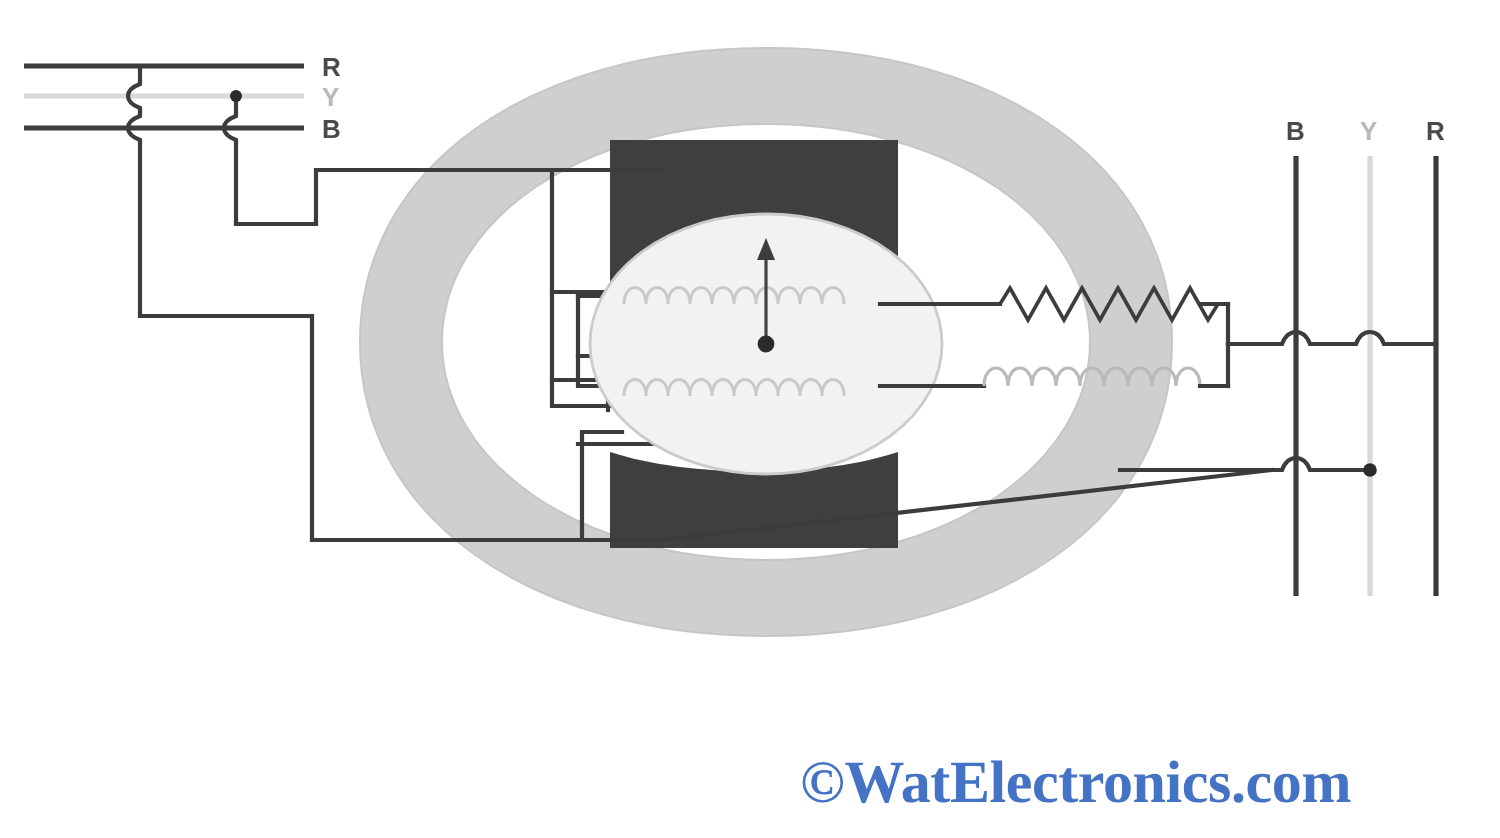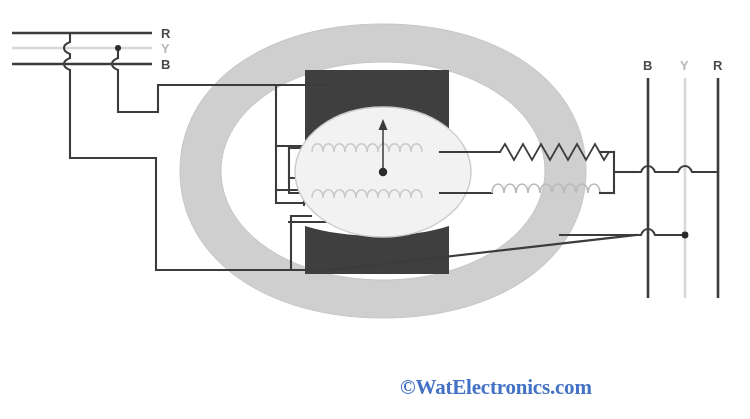--- a/index.html
+++ b/index.html
@@ -32,21 +32,21 @@
   .phase-label-faint{
     font-family:"Liberation Sans", sans-serif;
     font-size:13px;font-weight:700;fill:#b9b9b9;
   }
 
   #watermark{
     position:absolute;
     left:400px;top:375px;
     font-family:"Liberation Serif", serif;
     font-weight:700;
-    font-size:21px;
+    font-size:30px;
     color:#4472c4;
     letter-spacing:-0.2px;
     white-space:nowrap;
   }
 </style>
 </head>
 <body>
 
 <div id="diagram-root">
 

